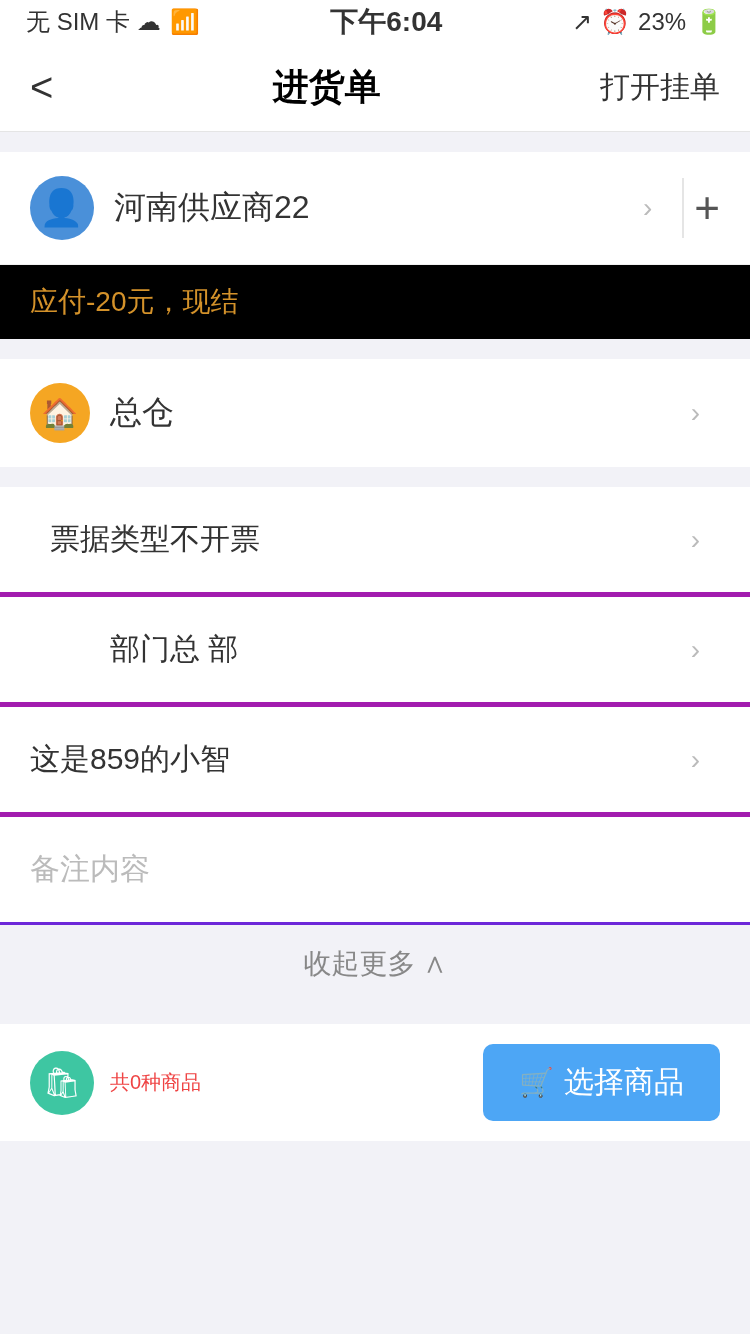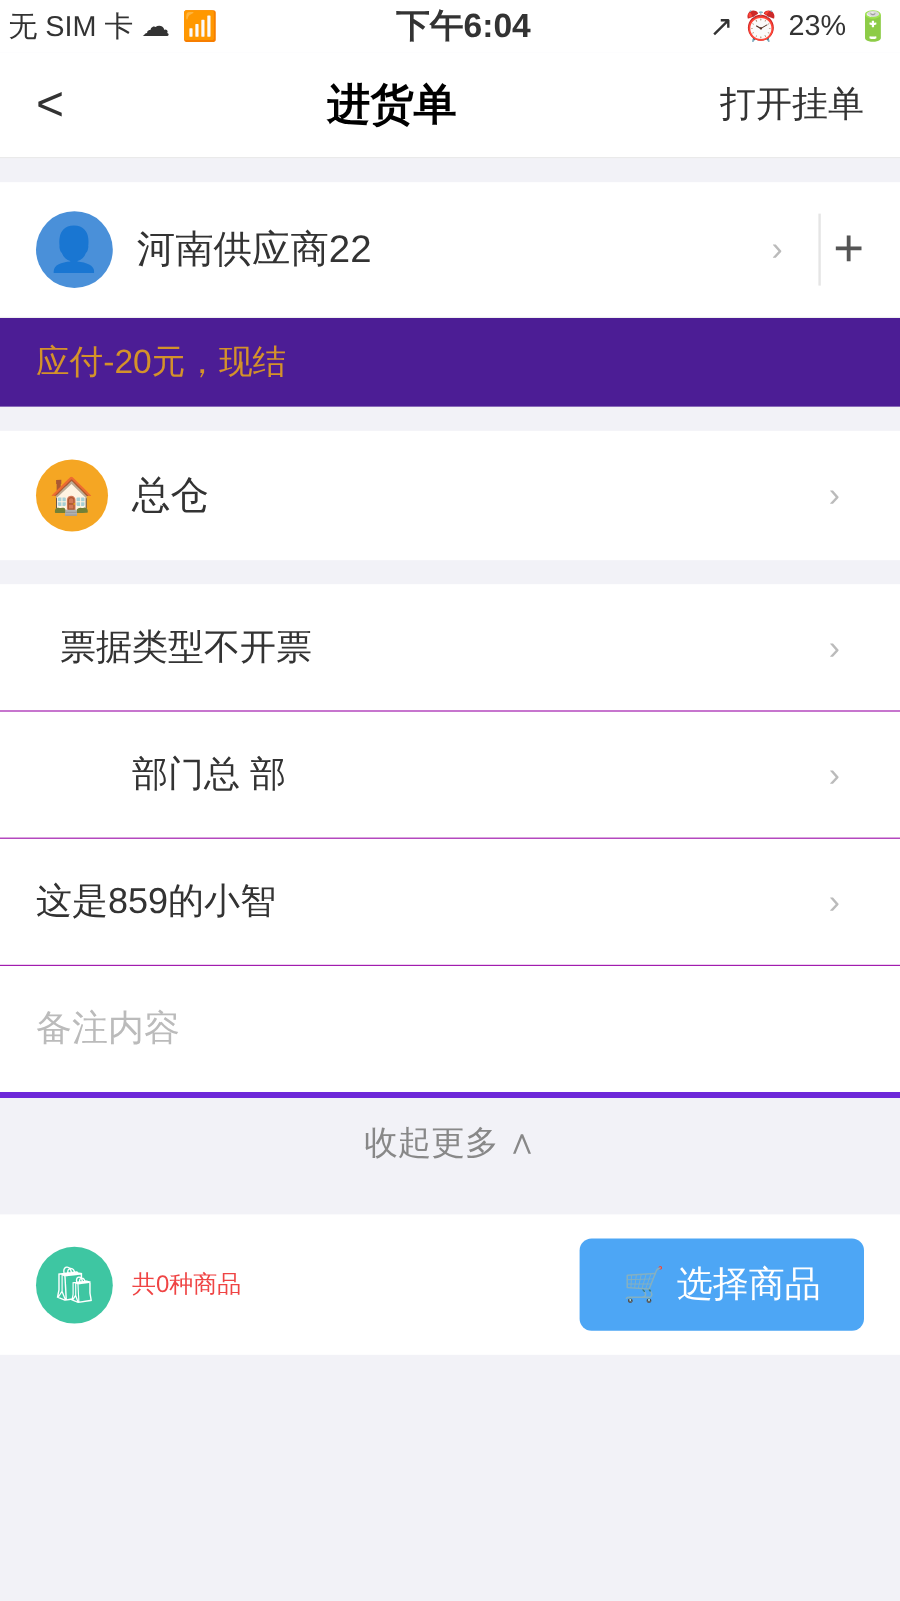--- a/index.html
+++ b/index.html
@@ -13,21 +13,21 @@
       color: #333;
     }
 
     
     .status-bar {
       display: flex;
       justify-content: space-between;
       align-items: center;
       height: 44px;
       background: #fff;
-      padding: 0 7px;
+      padding: 0 26px;
       font-size: 24px;
       font-weight: 500;
     }
     .status-left { display: flex; align-items: center; gap: 10px; }
     .status-center { font-size: 28px; font-weight: 600; }
     .status-right { display: flex; align-items: center; gap: 8px; font-size: 24px; }
 
     
     .nav-bar {
       display: flex;
@@ -100,21 +100,21 @@
     }
     .add-btn {
       font-size: 44px;
       color: #555;
       cursor: pointer;
       line-height: 1;
     }
 
     
     .notice-banner {
-      background: #4c1d95;
+      background: #000000;
       padding: 18px 30px;
       font-size: 28px;
       color: #d4922a;
     }
 
     
     .warehouse-row {
       display: flex;
       align-items: center;
       padding: 24px 30px;
@@ -140,21 +140,21 @@
       font-size: 32px;
       color: #333;
     }
 
     
     .form-row {
       display: flex;
       align-items: center;
       padding: 32px 30px;
       background: #fff;
-      border-top: 1px solid #a21caf;
+      border-top: 5px solid #a21caf;
     }
     .form-label {
       width: 140px;
       font-size: 30px;
       color: #333;
       flex-shrink: 0;
       text-align: right;
     }
     .form-value {
       flex: 1;
@@ -165,21 +165,21 @@
       color: #bbb;
     }
 
     
     .collapse-row {
       display: flex;
       justify-content: center;
       align-items: center;
       height: 80px;
       background: #f2f2f7;
-      border-top: 5px solid #6d28d9;
+      border-top: 3px solid #6d28d9;
       cursor: pointer;
     }
     .collapse-text {
       font-size: 28px;
       color: #888;
     }
 
     
     .product-bar {
       display: flex;

